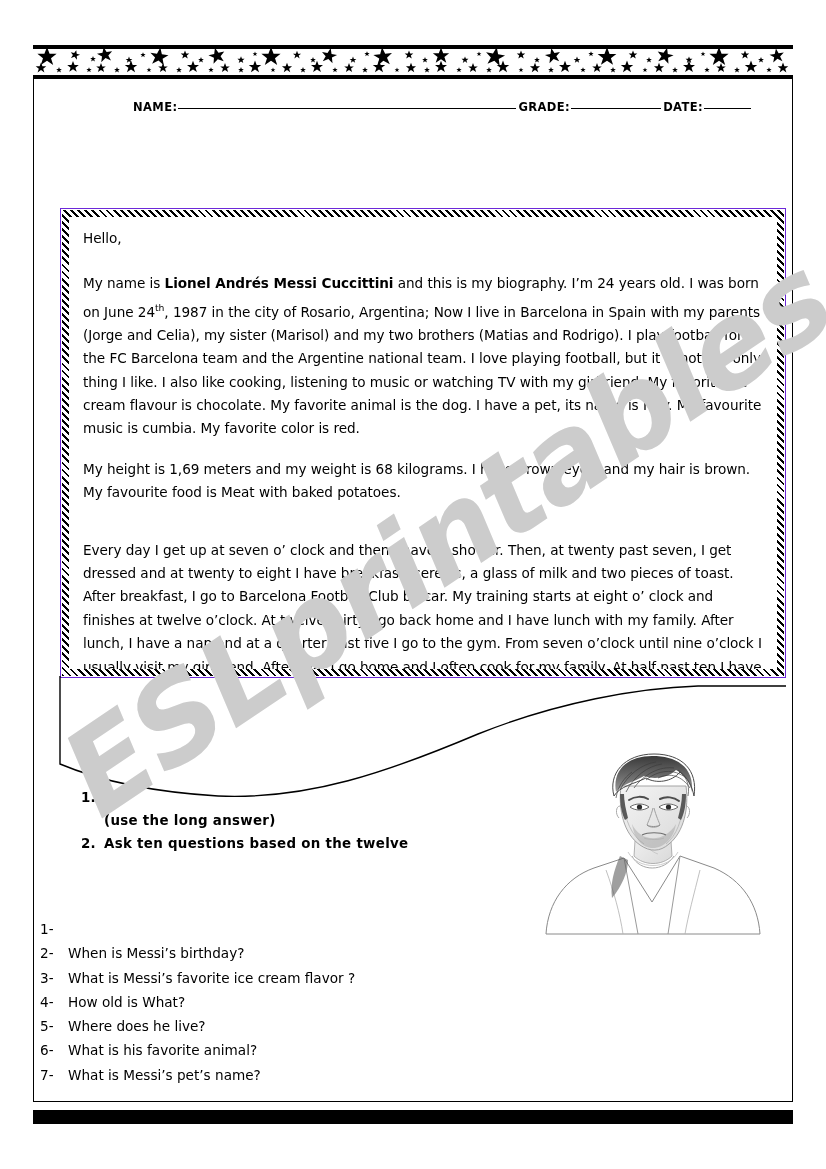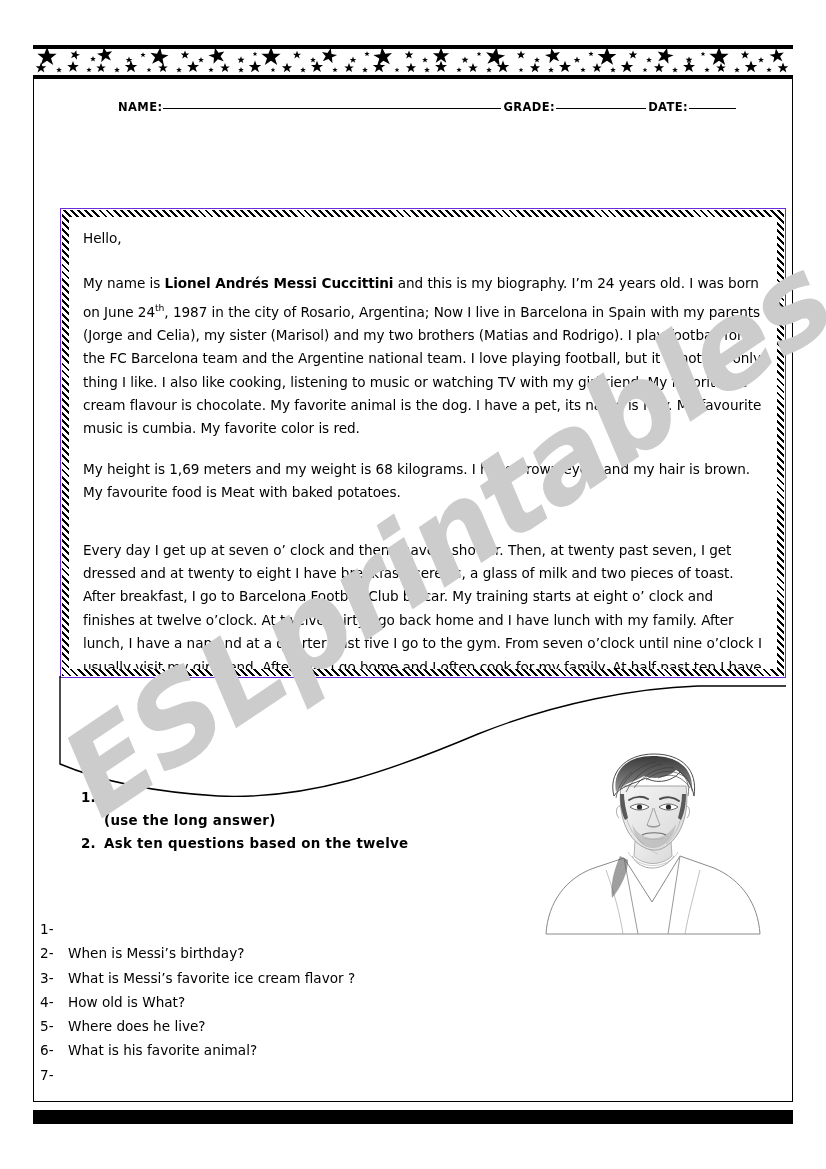--- a/index.html
+++ b/index.html
@@ -38,21 +38,21 @@
     border-top: 4px solid #000;
     border-bottom: 4px solid #000;
     box-sizing: border-box;
     overflow: hidden;
   }
   #star-band svg { display: block; }
 
   
   #fields {
     position: absolute;
-    left: 118px;
+    left: 133px;
     top: 100px;
     width: 620px;
     font-family: "DejaVu Sans", sans-serif;
     font-weight: bold;
     font-size: 11.5px;
     letter-spacing: 0.4px;
     color: #000;
   }
   .field-row {
     display: flex;
@@ -640,20 +640,21 @@
   <div class="q-row">
     <span class="q-num">5-</span>
     <span>Where does he live?</span>
   </div>
   <div class="q-row">
     <span class="q-num">6-</span>
     <span>What is his favorite animal?</span>
   </div>
   <div class="q-row">
     <span class="q-num">7-</span>
+    <span>What is Messi’s pet’s name?</span>
   </div>
 </div>
 
 <div id="bottom-bar"></div>
 
 <div id="watermark">
   <svg width="826" height="1169" viewBox="0 0 826 1169" xmlns="http://www.w3.org/2000/svg">
     <text class="wm-text" x="100" y="820" transform="rotate(-34 100 820)">ESLprintables.com</text>
   </svg>
 </div>

